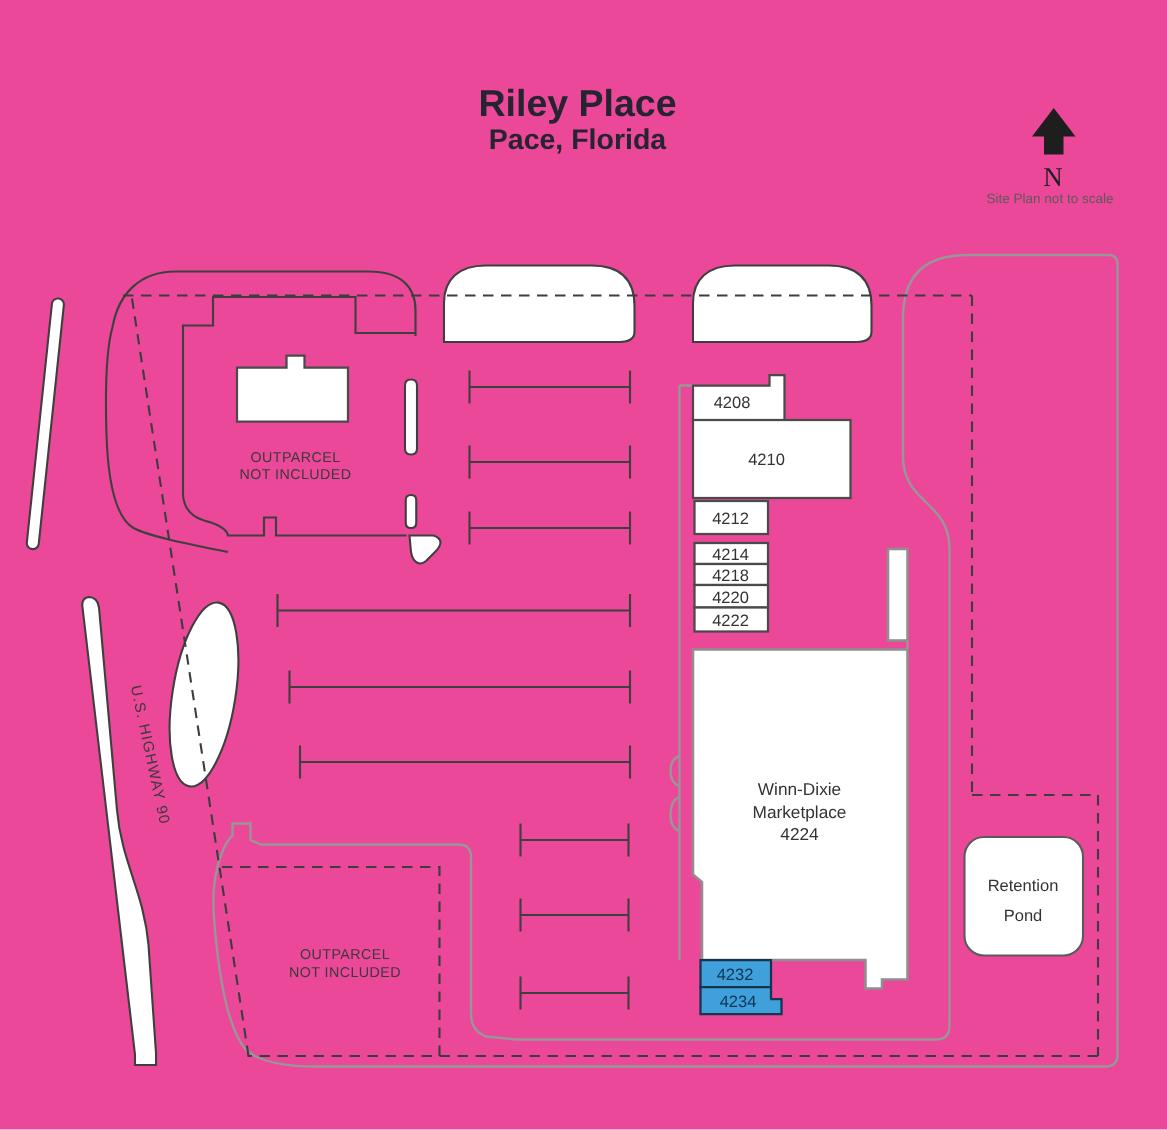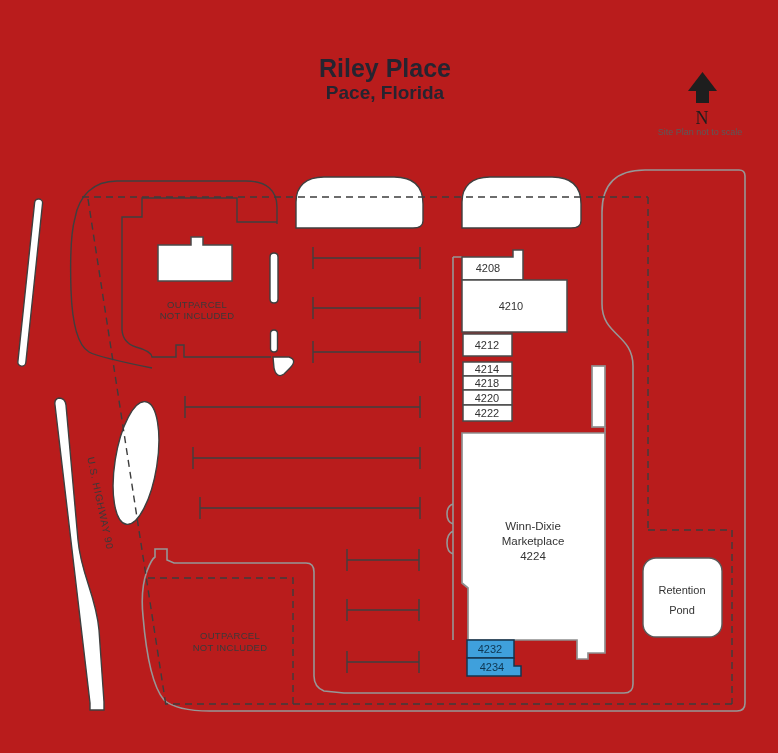--- a/index.html
+++ b/index.html
@@ -1,16 +1,16 @@
 <!DOCTYPE html>
 <html><head>
 <meta charset="utf-8">
 <style>
   html,body{margin:0;padding:0;background:#ffffff;}
-  #stage{position:relative;width:778px;height:753px;background:#b91c1c;overflow:hidden;}
+  #stage{position:relative;width:778px;height:753px;background:#ec4899;overflow:hidden;}
   svg{display:block;}
   text{font-family:"Liberation Sans", sans-serif;}
   .t-title{font-size:25px;font-weight:bold;fill:#262430;}
   .t-sub{font-size:19px;font-weight:bold;fill:#262430;}
   .t-n{font-family:"Liberation Serif", serif;font-size:18px;fill:#1e1e1e;}
   .t-note{font-size:9px;fill:#5a5a5a;}
   .t-unit{font-size:11px;fill:#333;}
   .t-unit-hl{font-size:11px;fill:#0e3652;}
   .t-small{font-size:9.5px;fill:#3a3a3a;letter-spacing:.3px;}
   .t-wd{font-size:11.5px;fill:#333;}

